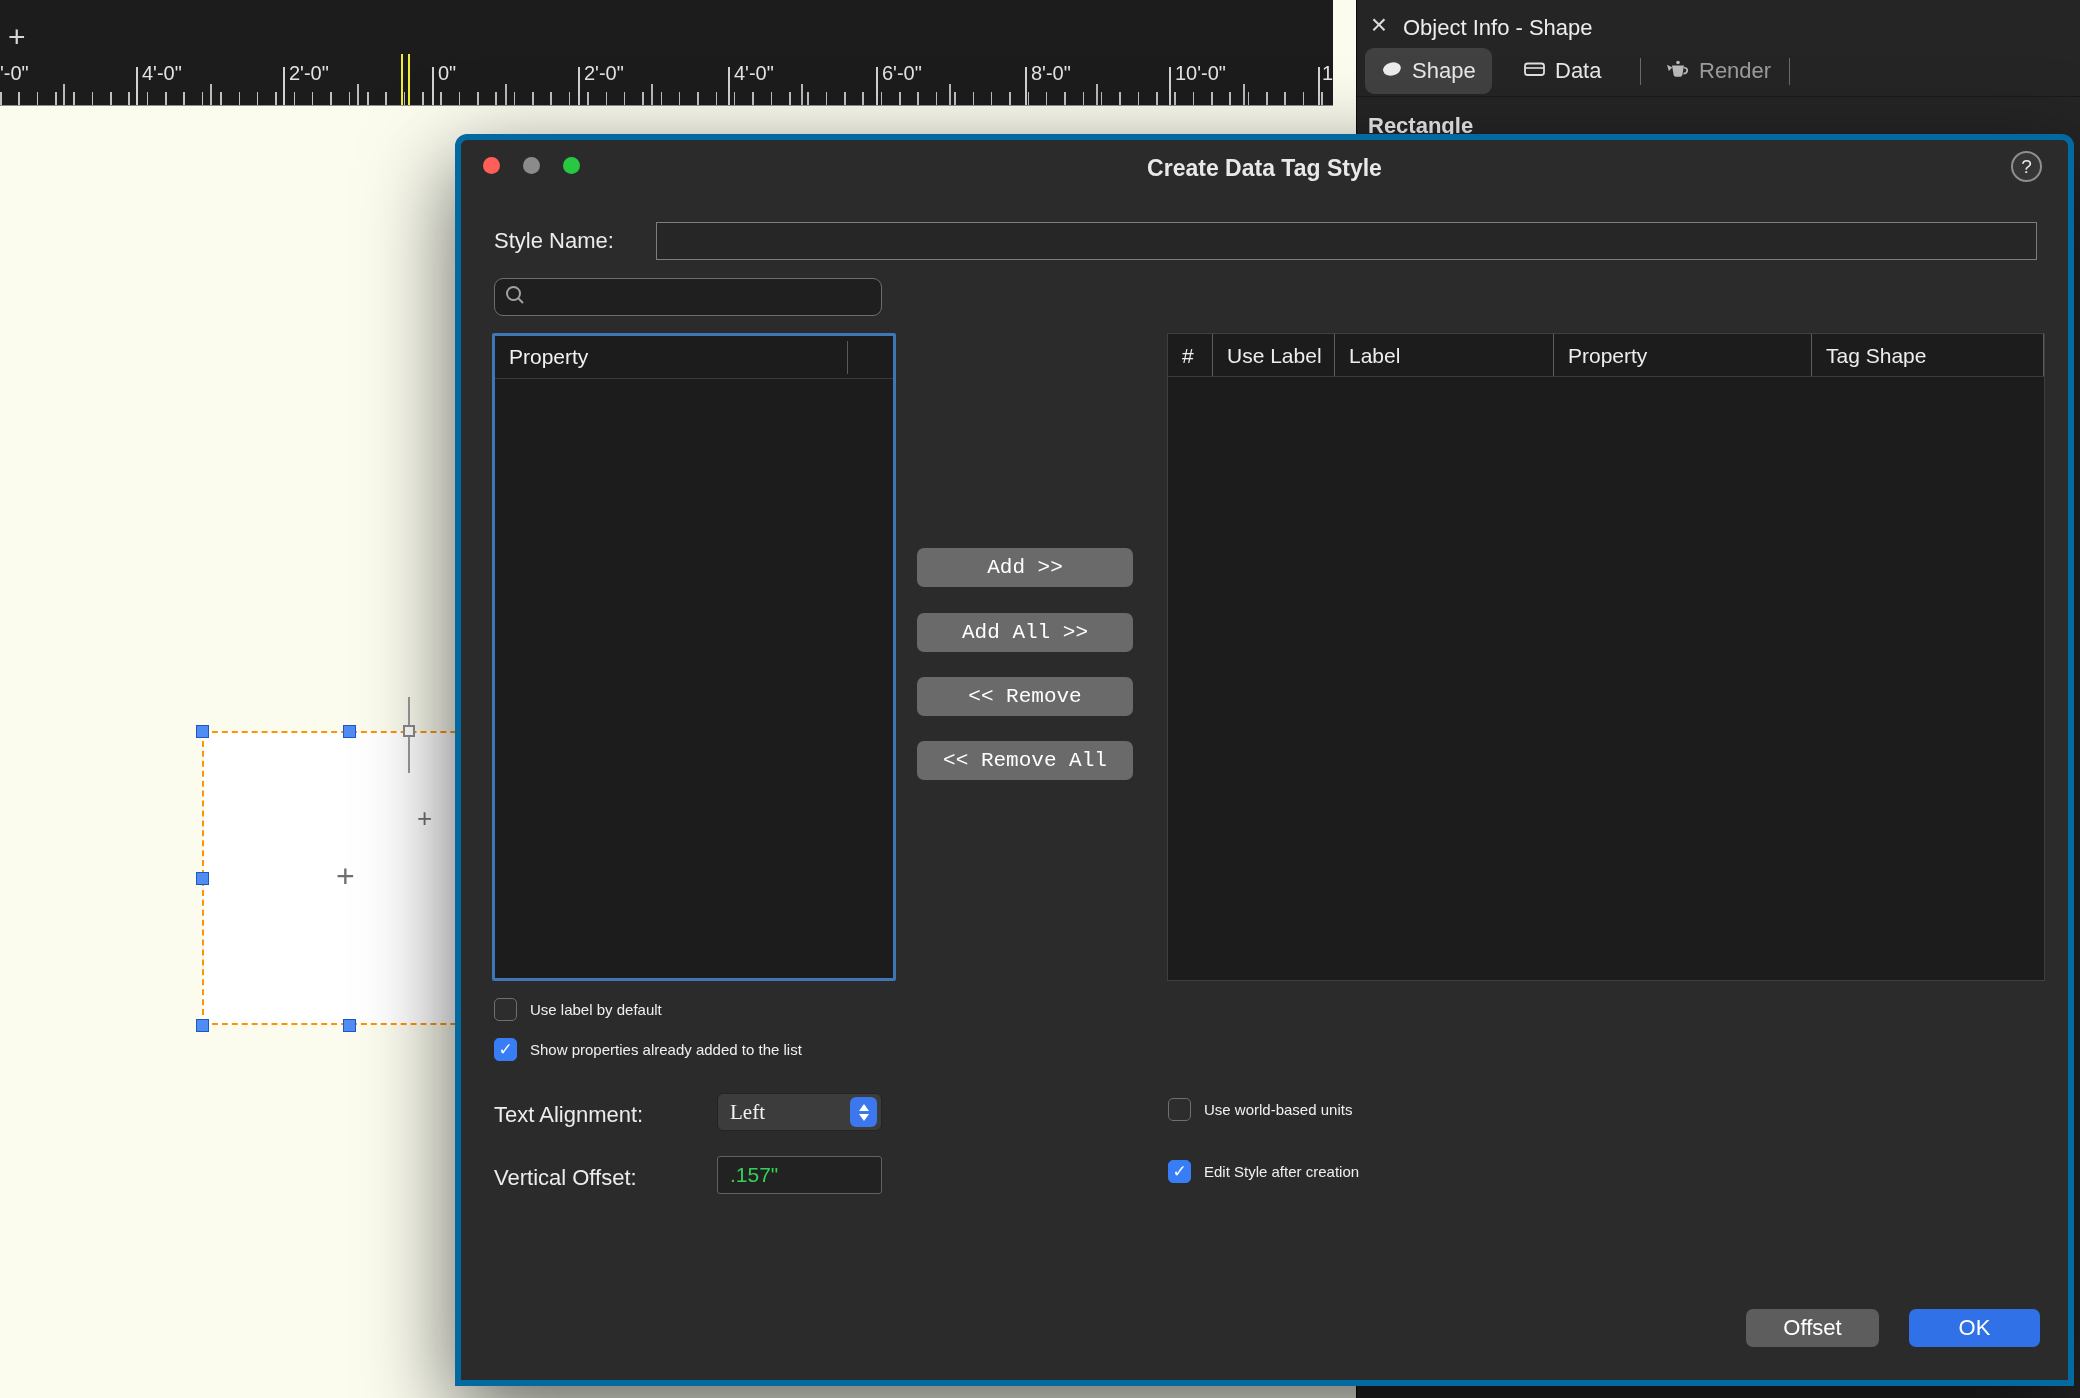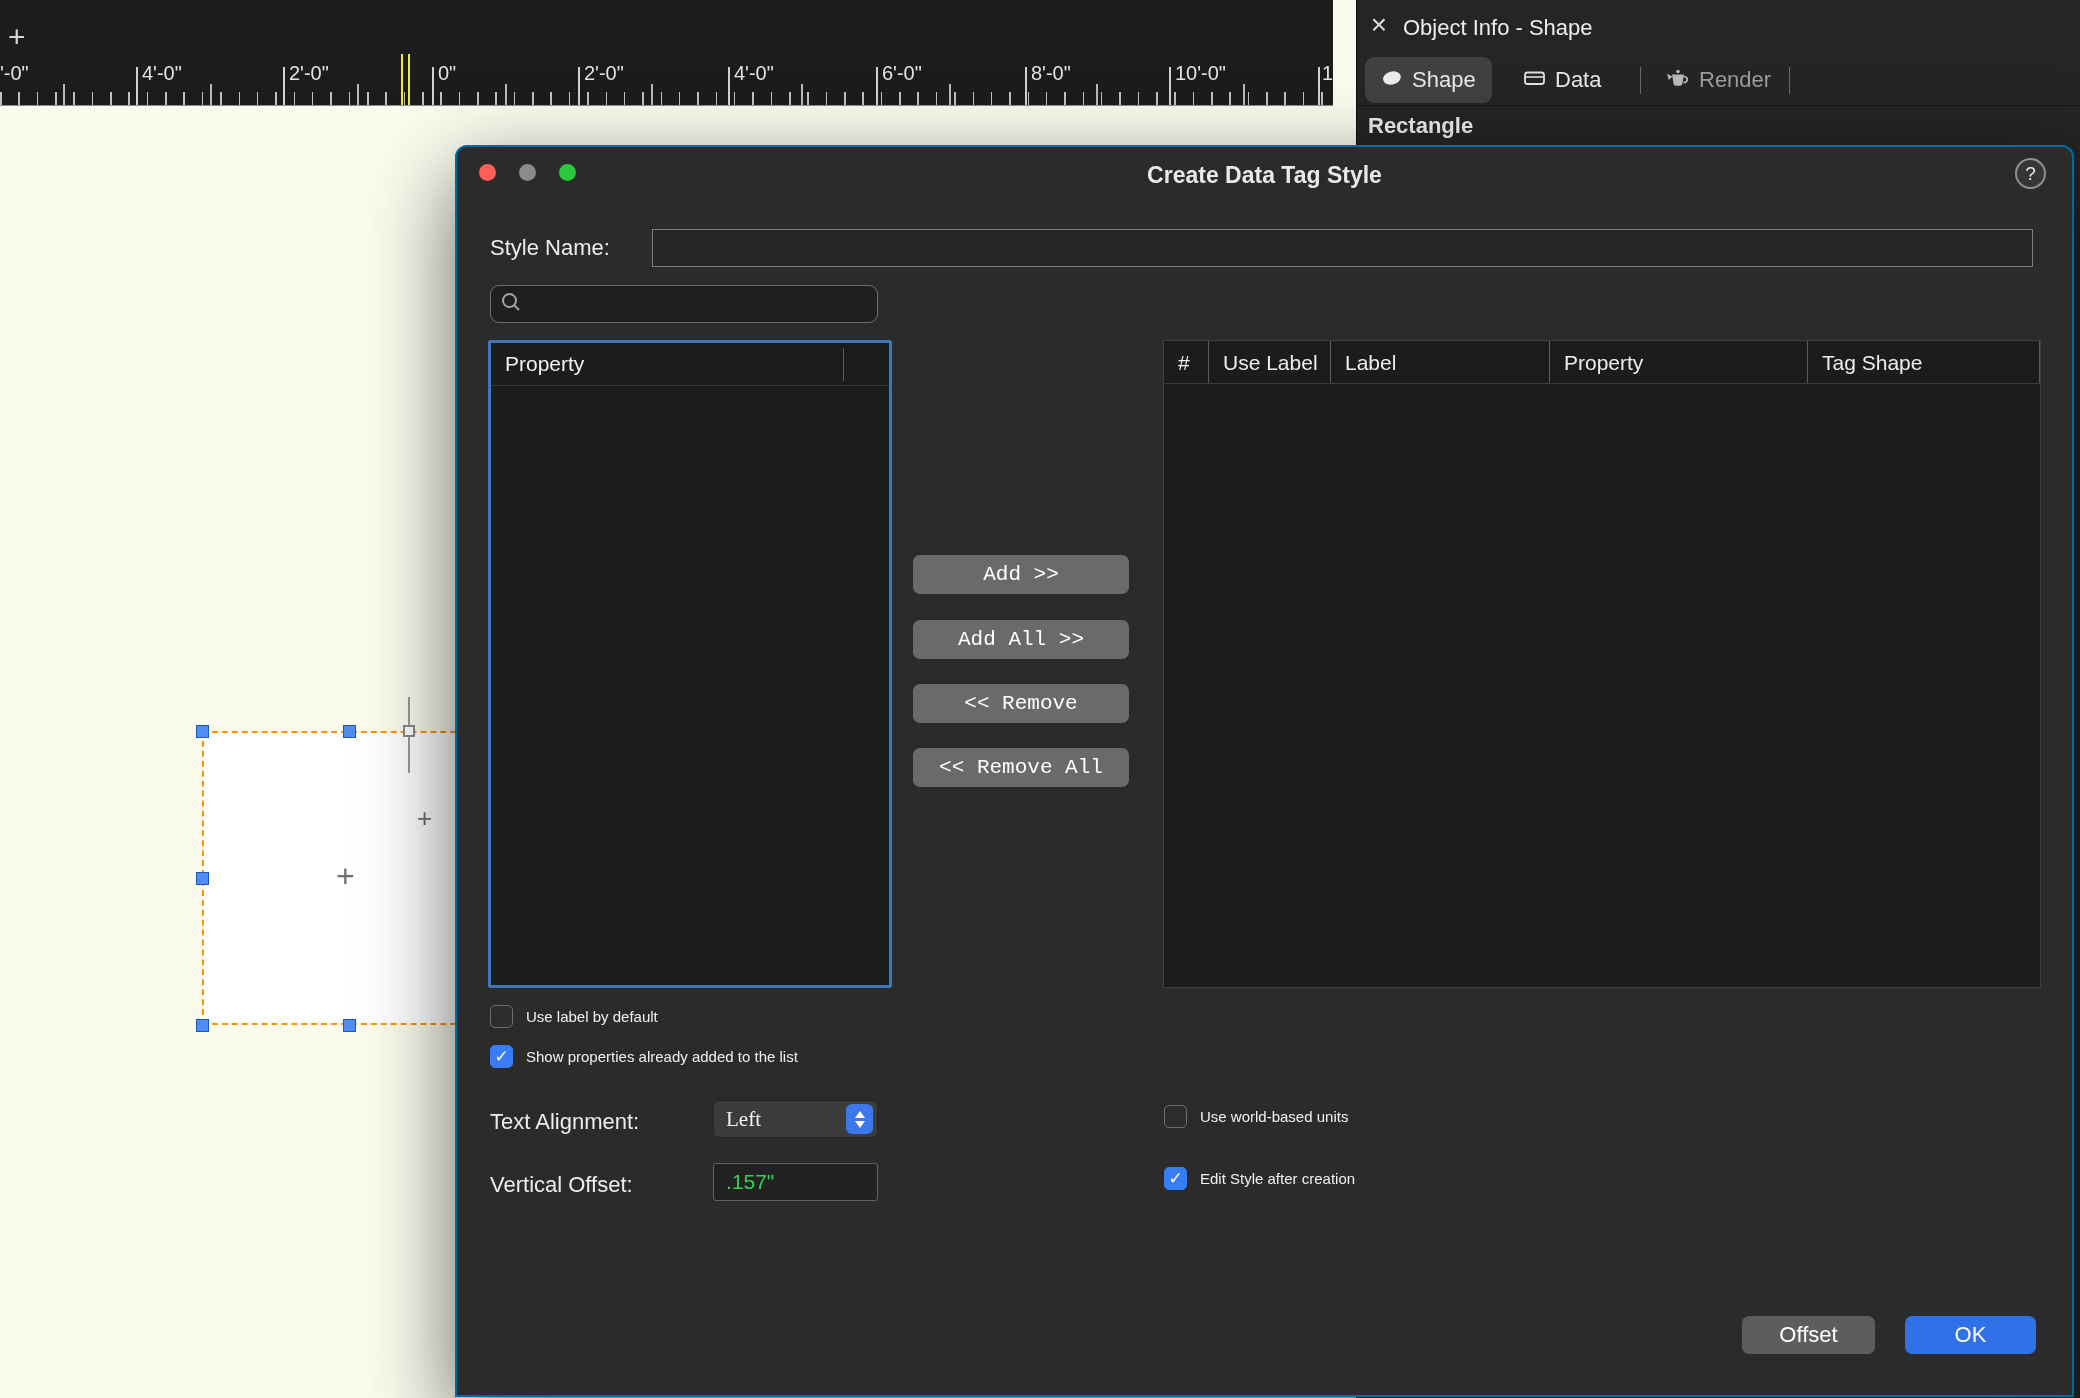--- a/index.html
+++ b/index.html
@@ -15,37 +15,37 @@
   #minor-ticks { left:0; bottom:0; width:100%; height:13px;
     background-image:repeating-linear-gradient(to right, rgba(210,210,210,.9) 0px, rgba(210,210,210,.9) 1.5px, transparent 1.5px, transparent 18.35px); }
   .mtick { bottom:0; width:2px; height:38px; background:#d2d2d2; }
   .midtick { bottom:0; width:2px; height:21px; background:#b9b9b9; }
   #ruler-cursor { left:401px; top:54px; width:9px; height:52px; border-left:2px solid #eeea3e; border-right:2px solid #eeea3e; }
 
   
   #oi-panel { left:1356px; top:0; width:724px; height:1398px; background:#252525; border-left:1px solid #0c0c0c; z-index:2; }
   #oi-close { left:8px; top:12px; width:28px; height:28px; color:#dcdcdc; font-size:28px; line-height:26px; text-align:center; cursor:default; }
   #oi-title { left:46px; top:15px; font-size:22px; color:#ededed; font-weight:500; }
-  #oi-tabbar { left:0; top:53px; width:100%; height:53px; border-bottom:1px solid #191919;padding-left:23px; }
+  #oi-tabbar { left:0; top:44px; width:100%; height:53px; border-bottom:1px solid #191919;padding-left:23px; }
   .oi-tab { top:4px; height:46px; display:flex; align-items:center; gap:9px; padding:0 16px; border-radius:9px; color:#e8e8e8; font-size:22px; }
   .oi-tab.active { background:#414141; }
   .oi-tab.dim { color:#9c9c9c; }
   .tab-divider { top:14px; width:1px; height:27px; background:#6a6a6a; }
   #oi-objtype { left:11px; top:113px; font-size:22px; font-weight:bold; color:#ededed; }
 
   
   .canvas-item { z-index:1; }
   #sel-rect { left:202px; top:731px; width:294px; height:294px; background:#ffffff; border:2px dashed #fe9400; }
   .handle { width:13px; height:13px; background:#4f8df5; border:1px solid #1f57c2; }
   #snap-square { left:403px; top:725px; width:12px; height:12px; background:#fff; border:2px solid #8a8a8a; }
   #cursor-vline { left:408px; top:697px; width:2px; height:76px; background:#9a9a9a; }
   .plusmark { color:#6f6f6f; font-size:32px; line-height:32px; }
 
   
-  #dialog { left:455px; top:145px; width:1619px; height:1252px; background:#2b2b2b; border:2px solid #0369a1;
+  #dialog { left:455px; top:134px; width:1619px; height:1252px; background:#2b2b2b; border:6px solid #0369a1;
     border-radius:12px 12px 0 0; box-shadow:0 30px 90px rgba(0,0,0,.6); z-index:5; color:#ececec; }
   .traffic { top:17px; width:17px; height:17px; border-radius:50%; }
   #tl-close { left:22px; background:#ff5f57; }
   #tl-min   { left:62px; background:#8b8b8b; }
   #tl-zoom  { left:102px; background:#28c840; }
   #dlg-title { left:0; top:15px; width:100%; text-align:center; font-size:23px; font-weight:bold; color:#e9e9e9; }
   #dlg-help { right:26px; top:11px; width:31px; height:31px; border-radius:50%; background:#363636; border:2px solid #8f8f8f;
     color:#e9e9e9; font-size:19px; line-height:27px; text-align:center; }
 
   #style-name-label { left:33px; top:88px; font-size:22px; }

